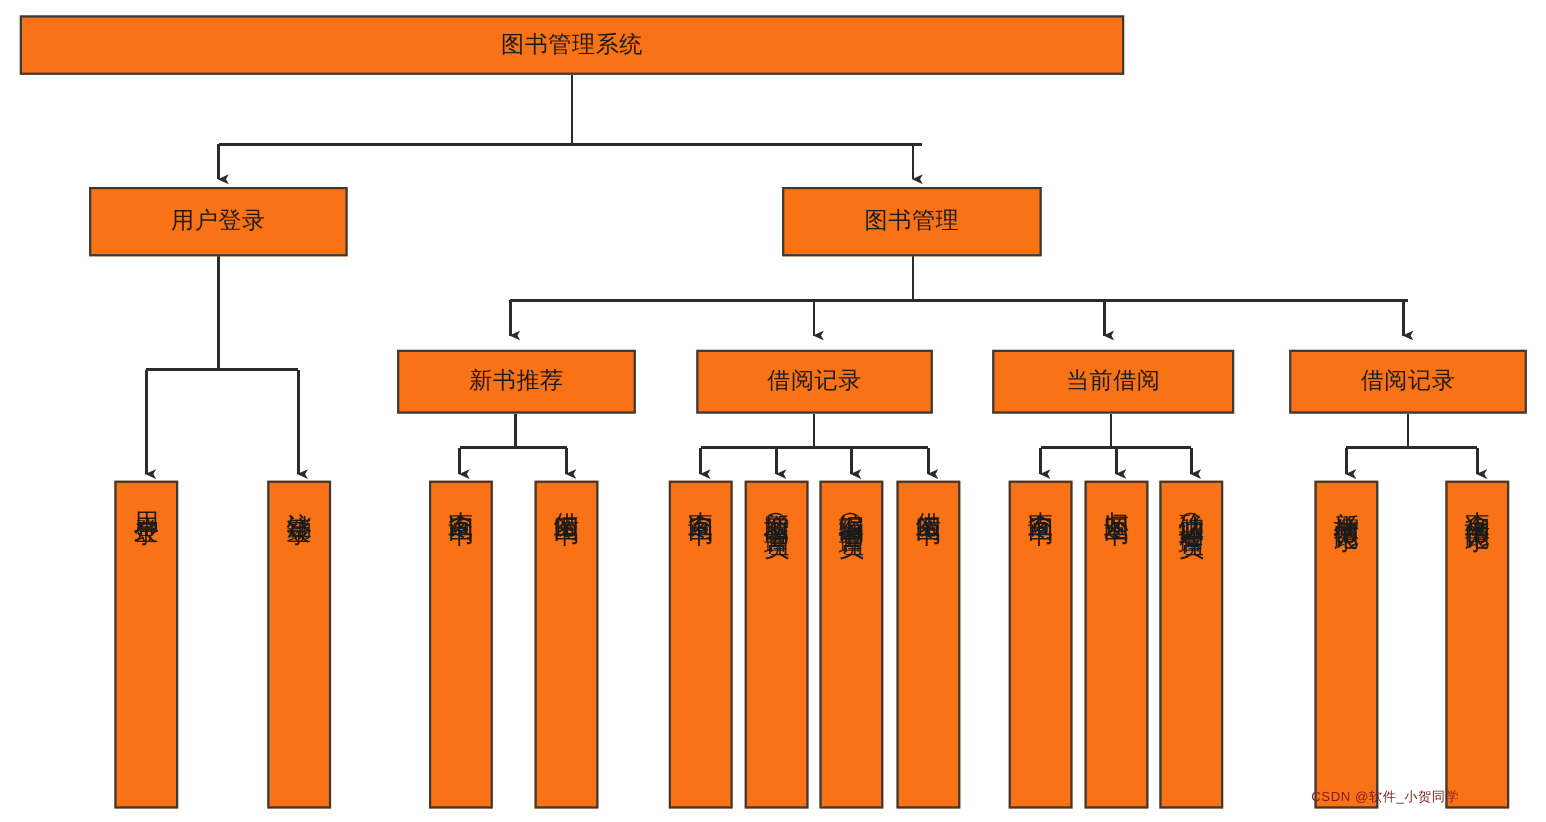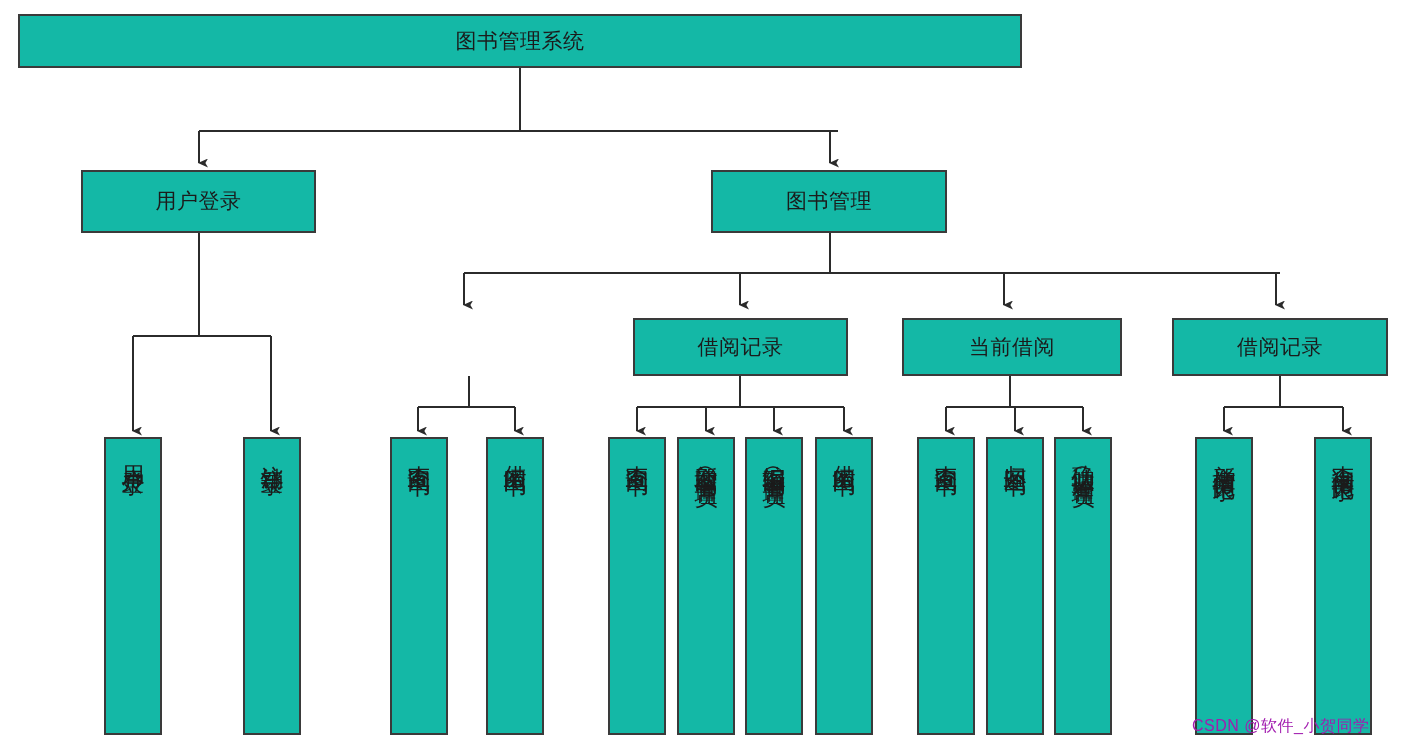--- a/index.html
+++ b/index.html
@@ -20,21 +20,21 @@
   #diagram-svg {
     position: absolute;
     left: 0;
     top: 0;
     width: 1405px;
     height: 747px;
   }
   .node-box {
     position: absolute;
     box-sizing: border-box;
-    background: #14b8a6;
+    background: #f97316;
     border: 2px solid #3a3a3a;
     display: flex;
     align-items: center;
     justify-content: center;
     color: #1b1b1b;
   }
   .node-label {
     display: block;
     text-align: center;
     line-height: 1.18;
@@ -50,22 +50,22 @@
   }
   .vert .node-label {
     writing-mode: vertical-rl;
     text-orientation: upright;
     font-size: 23px;
     letter-spacing: 3px;
     line-height: 1;
   }
   .watermark {
     position: absolute;
-    font-size: 16px;
-    color: #a21caf;
+    font-size: 12px;
+    color: #7f1d1d;
     white-space: nowrap;
     letter-spacing: 0.5px;
   }
 </style>
 </head>
 <body>
 
 <div id="diagram-root">
 
   <svg id="diagram-svg" viewBox="0 0 1405 747" xmlns="http://www.w3.org/2000/svg">
@@ -122,20 +122,23 @@
     <span class="node-label">图书管理系统</span>
   </div>
 
   <div class="node-box horiz" style="left:81px; top:170px; width:235px; height:63px;">
     <span class="node-label">用户登录</span>
   </div>
   <div class="node-box horiz" style="left:711px; top:170px; width:236px; height:63px;align-items:center;">
     <span class="node-label">图书管理</span>
   </div>
 
+  <div class="node-box horiz" style="left:361px; top:318px; width:217px; height:58px;">
+    <span class="node-label">新书推荐</span>
+  </div>
   <div class="node-box horiz" style="left:633px; top:318px; width:215px; height:58px;">
     <span class="node-label">借阅记录</span>
   </div>
   <div class="node-box horiz" style="left:902px; top:318px; width:220px; height:58px;">
     <span class="node-label">当前借阅</span>
   </div>
   <div class="node-box horiz" style="left:1172px; top:318px; width:216px; height:58px;">
     <span class="node-label">借阅记录</span>
   </div>
 

